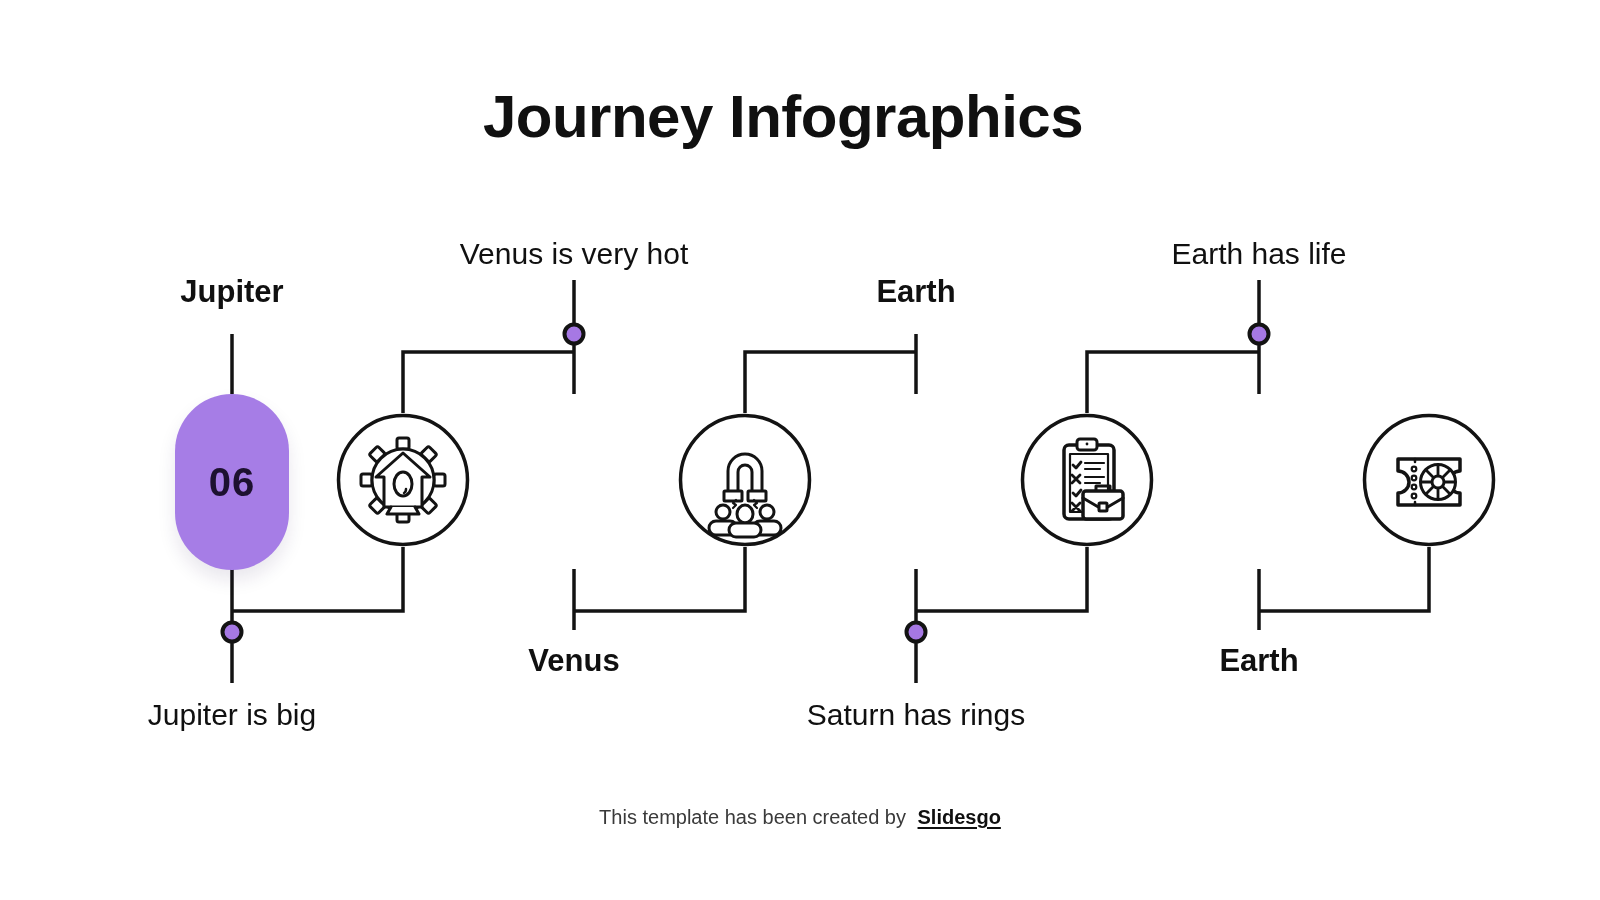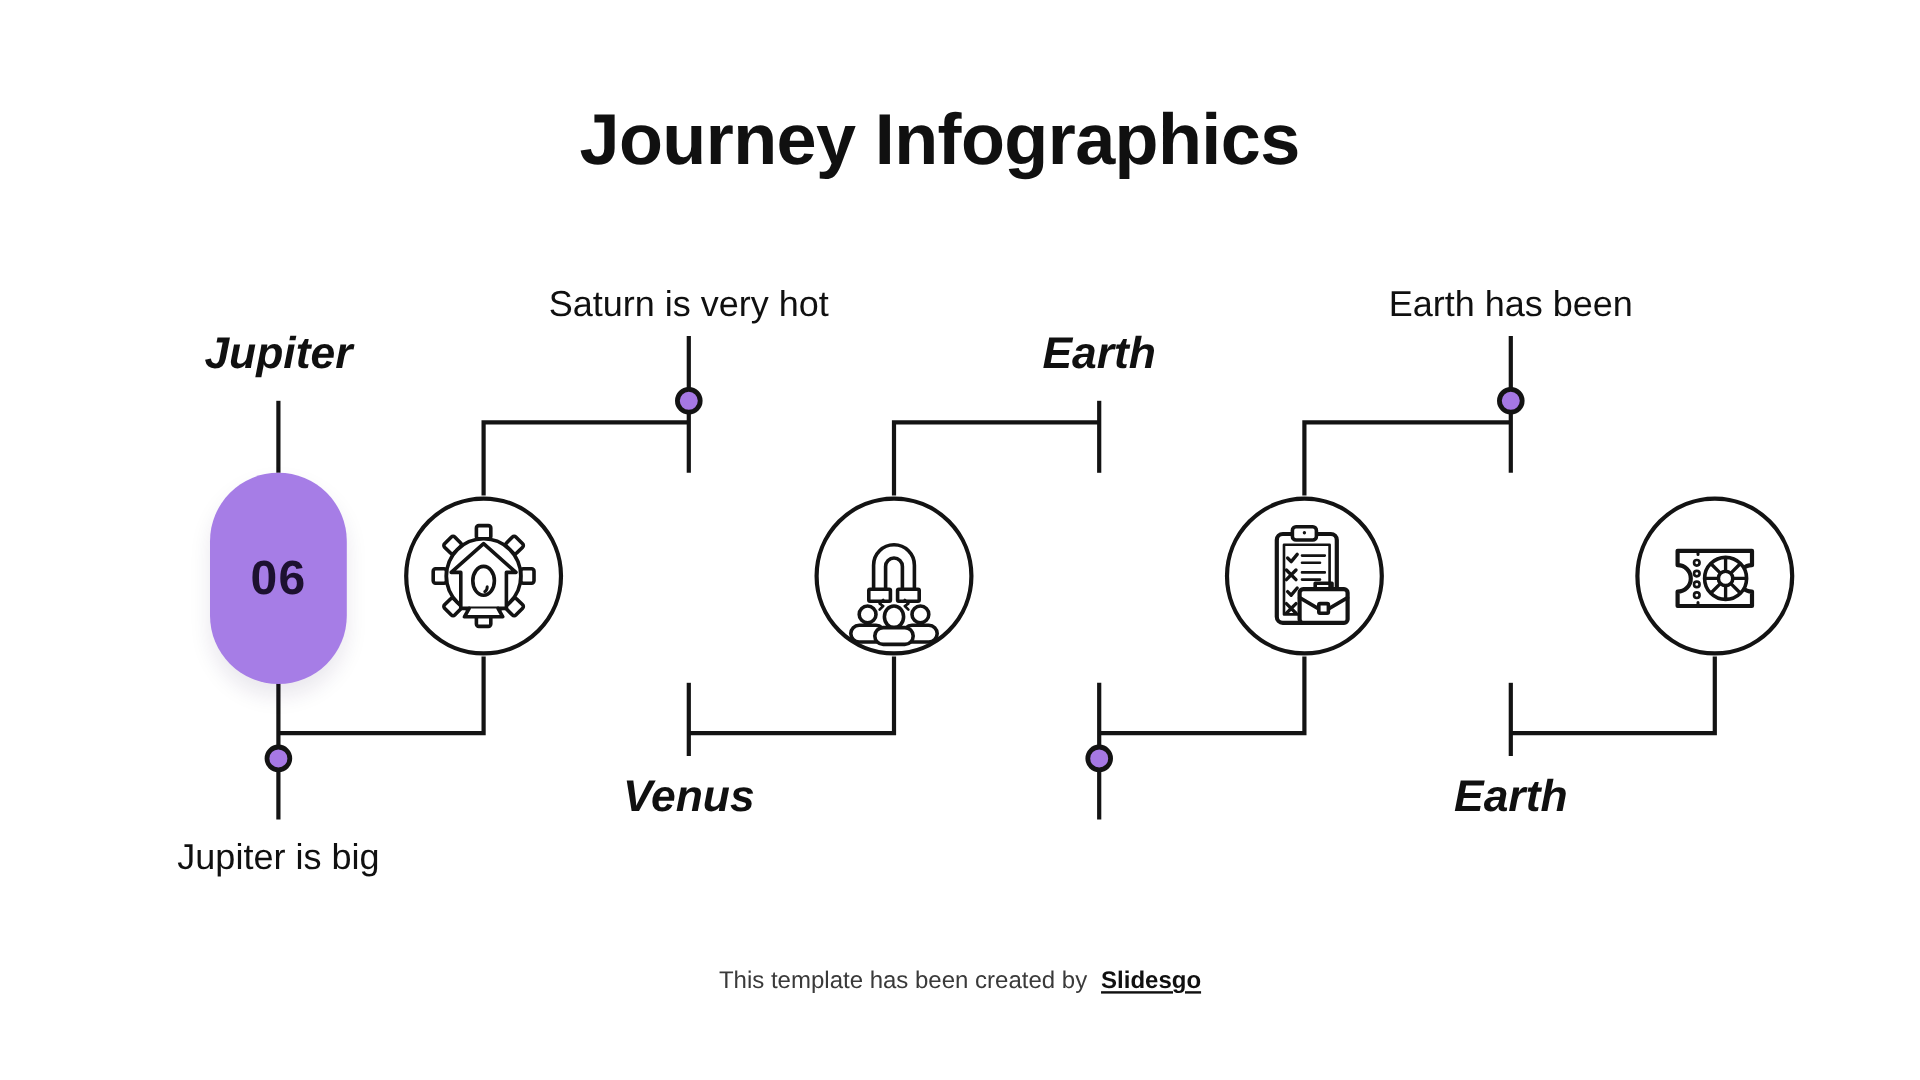--- a/index.html
+++ b/index.html
@@ -18,22 +18,22 @@
         box-shadow:0 10px 18px rgba(40,20,80,.10);}
   .pill-number{font-size:40px;font-weight:700;color:var(--number);letter-spacing:1px;}
   .pill.p1{left:175px}.pill.p2{left:517px}.pill.p3{left:859px}.pill.p4{left:1202px}
 
   .iconbox{position:absolute;top:413px;width:134px;height:134px;}
   .iconbox.i1{left:336px}.iconbox.i2{left:678px}.iconbox.i3{left:1020px}.iconbox.i4{left:1362px}
   .ic{stroke:var(--line);fill:none;stroke-linecap:round;stroke-linejoin:round;}
   .icf{fill:#fff;}
   .sw35{stroke-width:3.5}.sw3{stroke-width:3}.sw28{stroke-width:2.8}.sw25{stroke-width:2.5}.sw22{stroke-width:2.2}
 
-  .planet-label{position:absolute;transform:translateX(-50%);font-size:37px;font-weight:700;
-                color:var(--ink);white-space:nowrap;line-height:1.05;font-style:italic;}
+  .planet-label{position:absolute;transform:translateX(-50%);font-size:31px;font-weight:700;
+                color:var(--ink);white-space:nowrap;line-height:1.05;}
   .planet-label.above{top:276px;}
   .planet-label.below{top:645px;}
   .desc{position:absolute;transform:translateX(-50%);font-size:30px;font-weight:500;
         color:var(--ink);white-space:nowrap;line-height:1.05;}
   .desc.above{top:238px;}
   .desc.below{top:699px;text-align:center;}
   .lx1{left:232px}.lx2{left:574px}.lx3{left:916px}.lx4{left:1259px}
 
   .footer{position:absolute;left:0;top:806px;width:1600px;text-align:center;
           font-size:20px;color:var(--muted);}
@@ -73,22 +73,23 @@
     </g>
   </svg>
 
   <div class="planet-label above lx1">Jupiter</div>
   <div class="planet-label above lx3">Earth</div>
 
   <div class="planet-label below lx2">Venus</div>
   <div class="planet-label below lx4">Earth</div>
 
   <div class="desc below lx1">Jupiter is big</div>
-  <div class="desc above lx2">Saturn is very hot</div>
-  <div class="desc above lx4">Earth has been</div>
+  <div class="desc above lx2">Venus is very hot</div>
+  <div class="desc below lx3">Saturn has rings</div>
+  <div class="desc above lx4">Earth has life</div>
 
   <div class="pill p1">
     <span class="pill-number">06</span>
   </div>
 
   <div class="iconbox i1">
     <svg width="134" height="134" viewBox="0 0 134 134">
       <circle class="ic icf sw35" cx="67" cy="67" r="64.5"></circle>
       <g>
         <rect class="ic icf sw3" x="61" y="25" width="12" height="11" rx="2"></rect>

